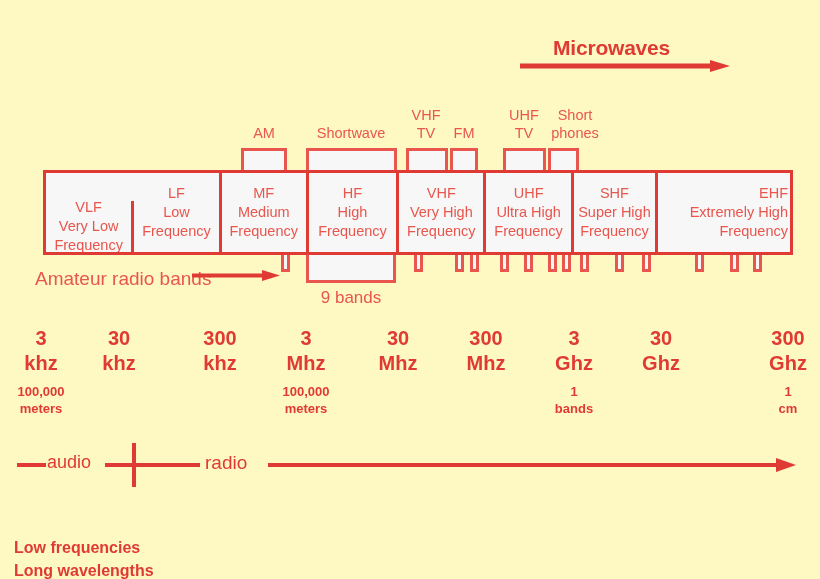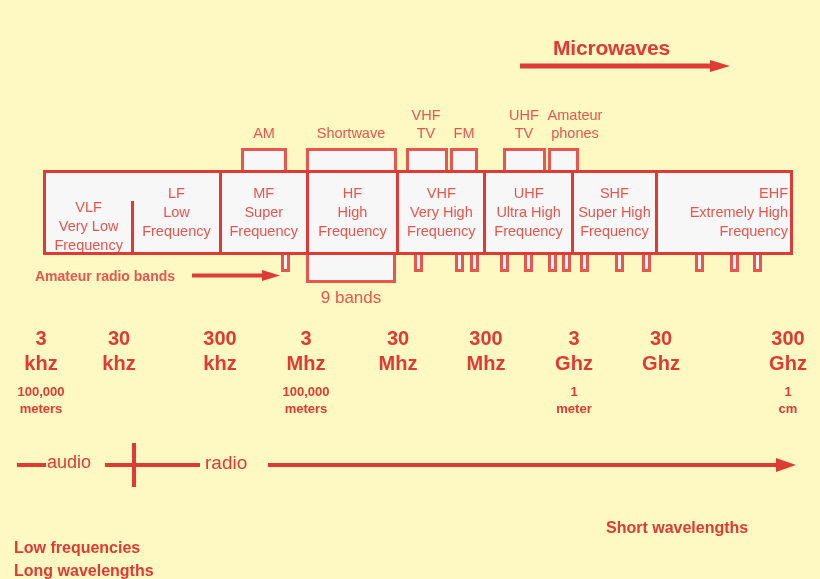--- a/index.html
+++ b/index.html
@@ -105,24 +105,23 @@
     left: 306px; top: 288px;
     width: 90px;
     text-align: center;
     font-size: 17px;
     color: #e8564e;
   }
 
   
   #amateur-label {
     left: 35px; top: 268px;
-    font-size: 14px;
+    font-size: 19px;
     color: #e8564e;
     white-space: nowrap;
-    font-weight: bold;
   }
   #amateur-arrow {
     left: 192px; top: 270px;
     width: 88px; height: 11px;
   }
 
   
   .freq-group {
     text-align: center;
     width: 96px;
@@ -192,21 +191,21 @@
   <div class="abs subband-label" style="left:449px; top:124px; width:30px;">
     <div>FM</div>
   </div>
 
   <div class="abs subband-label" style="left:501px; top:106px; width:46px;">
     <div>UHF</div>
     <div>TV</div>
   </div>
 
   <div class="abs subband-label" style="left:546px; top:106px; width:58px;">
-    <div>Amateur</div>
+    <div>Short</div>
     <div>phones</div>
   </div>
 
   <div class="abs subbox" style="left:241px; top:148px; width:46px;  height:25px;"></div>
   <div class="abs subbox" style="left:306px; top:148px; width:91px;  height:25px;"></div>
   <div class="abs subbox" style="left:406px; top:148px; width:42px;  height:25px;"></div>
   <div class="abs subbox" style="left:450px; top:148px; width:28px;  height:25px;"></div>
   <div class="abs subbox" style="left:503px; top:148px; width:43px;  height:25px;"></div>
   <div class="abs subbox" style="left:548px; top:148px; width:31px;  height:25px;"></div>
 
@@ -216,21 +215,21 @@
       <span class="band-name">Very Low</span>
       <span class="band-name">Frequency</span>
     </div>
     <div class="band-cell" style="width:88px;">
       <span class="band-abbr">LF</span>
       <span class="band-name">Low</span>
       <span class="band-name">Frequency</span>
     </div>
     <div class="band-cell" style="width:88px;">
       <span class="band-abbr">MF</span>
-      <span class="band-name">Super</span>
+      <span class="band-name">Medium</span>
       <span class="band-name">Frequency</span>
     </div>
     <div class="band-cell" style="width:91px;">
       <span class="band-abbr">HF</span>
       <span class="band-name">High</span>
       <span class="band-name">Frequency</span>
     </div>
     <div class="band-cell" style="width:88px;">
       <span class="band-abbr">VHF</span>
       <span class="band-name">Very High</span>
@@ -308,21 +307,21 @@
 
   <div class="abs freq-group" style="left:438px;">
     <div>300</div>
     <div>Mhz</div>
   </div>
 
   <div class="abs freq-group" style="left:526px;">
     <div>3</div>
     <div>Ghz</div>
     <div class="freq-wave">1</div>
-    <div class="freq-wave" style="margin-top:0;">meter</div>
+    <div class="freq-wave" style="margin-top:0;">bands</div>
   </div>
 
   <div class="abs freq-group" style="left:613px;">
     <div>30</div>
     <div>Ghz</div>
   </div>
 
   <div class="abs freq-group" style="left:740px;">
     <div>300</div>
     <div>Ghz</div>
@@ -344,16 +343,15 @@
 
   <div class="abs" id="audio-text">audio</div>
   <div class="abs" id="radio-text">radio</div>
 
   <div class="abs corner-caption" id="low-caption">
     <div>Low frequencies</div>
     <div>Long wavelengths</div>
   </div>
 
   <div class="abs corner-caption" id="high-caption">
-    <div>Short wavelengths</div>
   </div>
 
 </div>
 
 </body></html>

